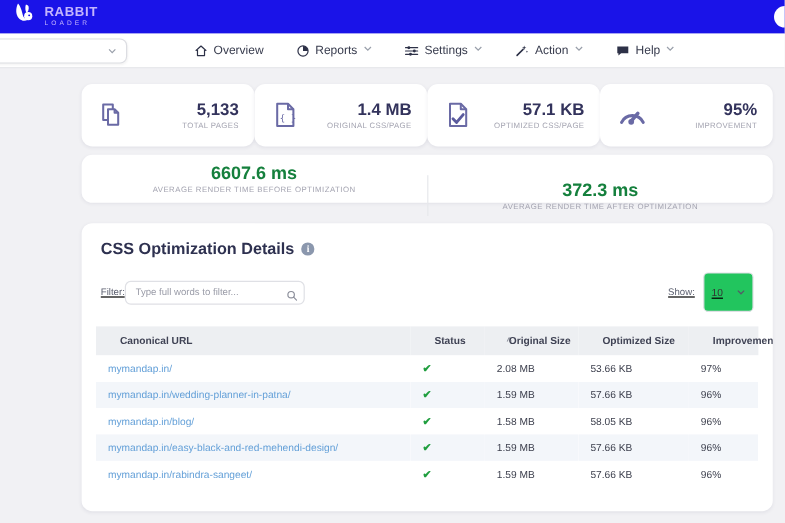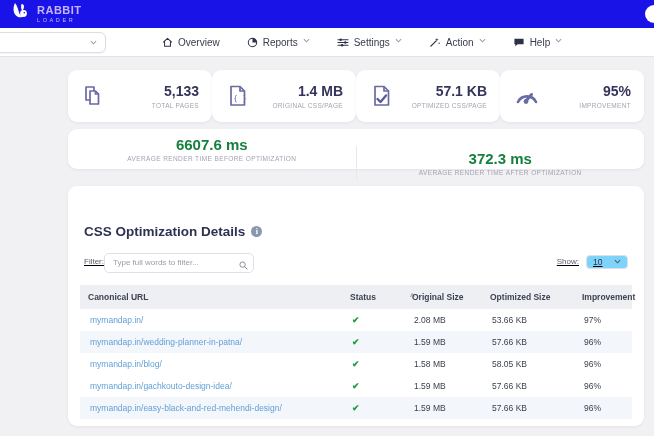--- a/index.html
+++ b/index.html
@@ -41,43 +41,43 @@
   .stat-value { font-size:14px; font-weight:bold; color:#33335c; }
   .stat-label { font-size:6.5px; color:#a3a3b0; letter-spacing:.3px; margin-top:3px; }
 
   .render-card { margin-top:7px; height:40px; display:flex; align-items:center; }
   .render-half { flex:1; text-align:center; padding:4px 0; }
   .render-half + .render-half { border-left:1px solid #e7e8ec;margin-top:28px; }
   .render-value { font-size:15px; font-weight:bold; color:#15803d; }
   .render-label { font-size:6.5px; color:#a3a3b0; letter-spacing:.4px; margin-top:2px; }
 
   .details-card { margin-top:17px; padding:14px 12px 0 12px; height:240px; overflow:hidden; }
-  .details-head { display:flex; align-items:center; gap:6px; padding-left:4px;margin-top:24px; }
+  .details-head { display:flex; align-items:center; gap:6px; padding-left:4px; }
   .details-title { font-size:13.5px; font-weight:bold; color:#2e3150; }
   .info-icon { width:11px; height:11px; border-radius:50%; background:#8b97ad; color:#fff;
     font-size:8px; font-weight:bold; display:flex; align-items:center; justify-content:center;
     font-family:"Liberation Serif", serif; cursor:pointer; }
 
   .filter-row { display:flex; align-items:center; margin-top:12px; padding:0 4px;text-decoration:underline; }
   .filter-label { font-size:8px; color:#5c6070; }
   .filter-box { position:relative; margin-left:0; }
   .filter-input { width:150px; height:20px; border:1px solid #dfe0e5; border-radius:5px;
     font-size:8px; color:#444; padding:0 20px 0 8px; outline:none;
     font-family:"Liberation Sans", sans-serif; }
   .filter-input::placeholder { color:#9a9ca8; }
   .search-icon { position:absolute; right:6px; top:5px; }
   .show-group { margin-left:auto; display:flex; align-items:center; gap:7px; }
   .show-label { font-size:8px; color:#5c6070; }
-  .show-select { width:42px; height:14px; border:1px solid #dfe0e5; border-radius:4px;
-    background:#7dd3fc; display:flex; align-items:center; justify-content:space-between;
+  .show-select { width:42px; height:33px; border:1px solid #dfe0e5; border-radius:4px;
+    background:#22c55e; display:flex; align-items:center; justify-content:space-between;
     padding:0 6px; font-size:8.5px; color:#333; cursor:pointer; }
 
   table { width:100%; border-collapse:collapse; margin-top:12px; table-layout:fixed; }
   thead th { background:#edeff2; font-size:8.5px; color:#3f4254; text-align:left;
-    font-weight:bold; height:24px; padding:0 4px 0 8px; }
+    font-weight:bold; height:24px; padding:0 4px 0 20px; }
   th.status-th .th-inner { display:flex; align-items:center; }
   .sort-caret { color:#8a8d99; font-size:8px; margin-left:34px; cursor:pointer; }
   tbody td { font-size:8.5px; color:#3b3e4c; height:22px; padding:0 4px 0 10px;
     white-space:nowrap; overflow:hidden; }
   tbody tr.striped { background:#f3f6fa; }
   td a { color:#64a0d8; text-decoration:none; cursor:pointer; }
   .check { color:#1f9e3e; font-weight:bold; font-size:9px; }
   col.c-url { width:262px; } col.c-status { width:62px; } col.c-orig { width:78px; }
   col.c-opt { width:92px; } col.c-imp { width:58px; }
 </style>
@@ -325,38 +325,31 @@
         <td>57.66 KB</td>
         <td>96%</td>
       </tr>
           <tr>
         <td><a>mymandap.in/blog/</a></td>
         <td><span class="check">✔</span></td>
         <td>1.58 MB</td>
         <td>58.05 KB</td>
         <td>96%</td>
       </tr>
-          <tr>
-        <td><a>mymandap.in/gachkouto-design-idea/</a></td>
+          <tr class="striped">
+        <td><a>mymandap.in/easy-black-and-red-mehendi-design/</a></td>
         <td><span class="check">✔</span></td>
         <td>1.59 MB</td>
         <td>57.66 KB</td>
         <td>96%</td>
       </tr>
-          <tr class="striped">
-        <td><a>mymandap.in/easy-black-and-red-mehendi-design/</a></td>
+          <tr>
+        <td><a>mymandap.in/rabindra-sangeet/</a></td>
         <td><span class="check">✔</span></td>
         <td>1.59 MB</td>
         <td>57.66 KB</td>
         <td>96%</td>
       </tr>
-          <tr>
-        <td><a>mymandap.in/rabindra-sangeet/</a></td>
-        <td><span class="check">✔</span></td>
-        <td>1.59 MB</td>
-        <td>57.66 KB</td>
-        <td>96%</td>
-      </tr>
         </tbody>
     </table>
 
   </div>
 </main>
 
 </body></html>

